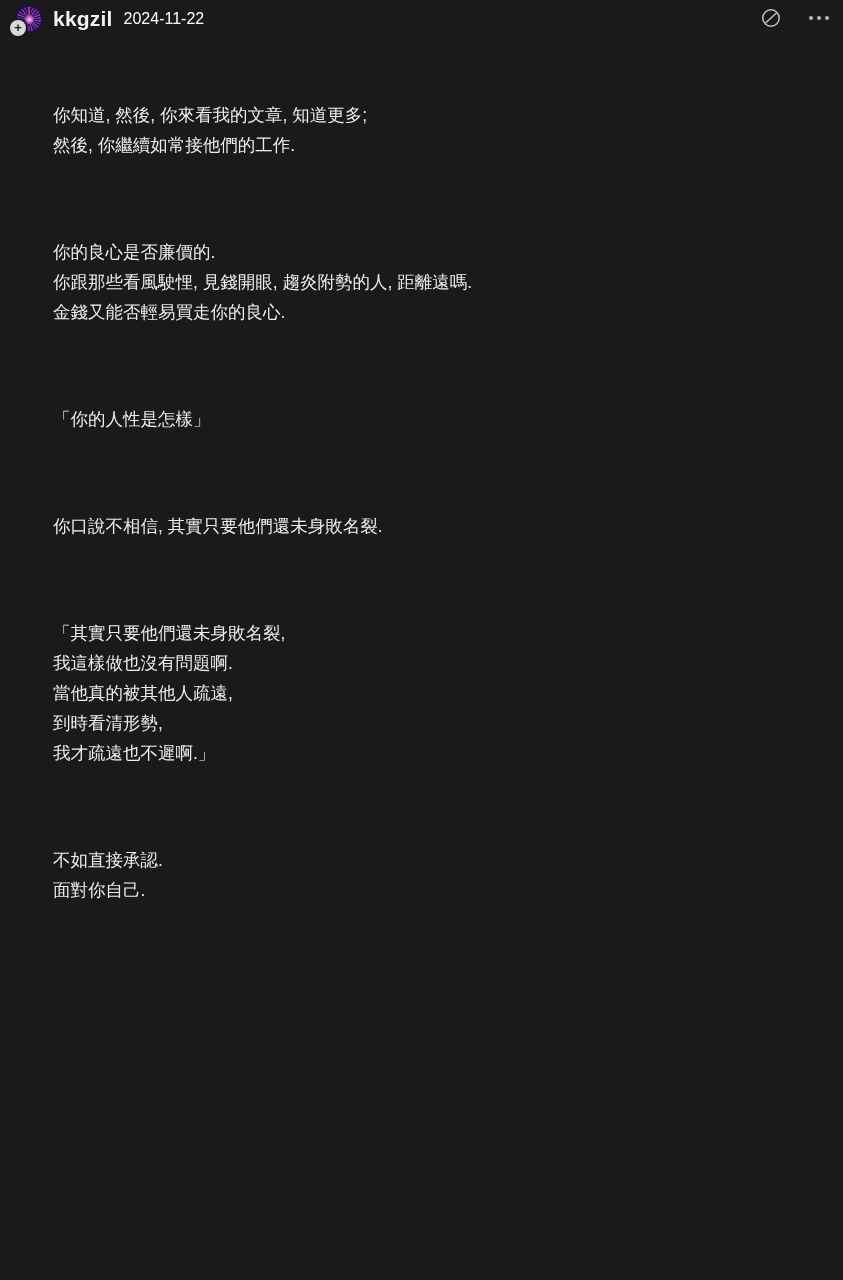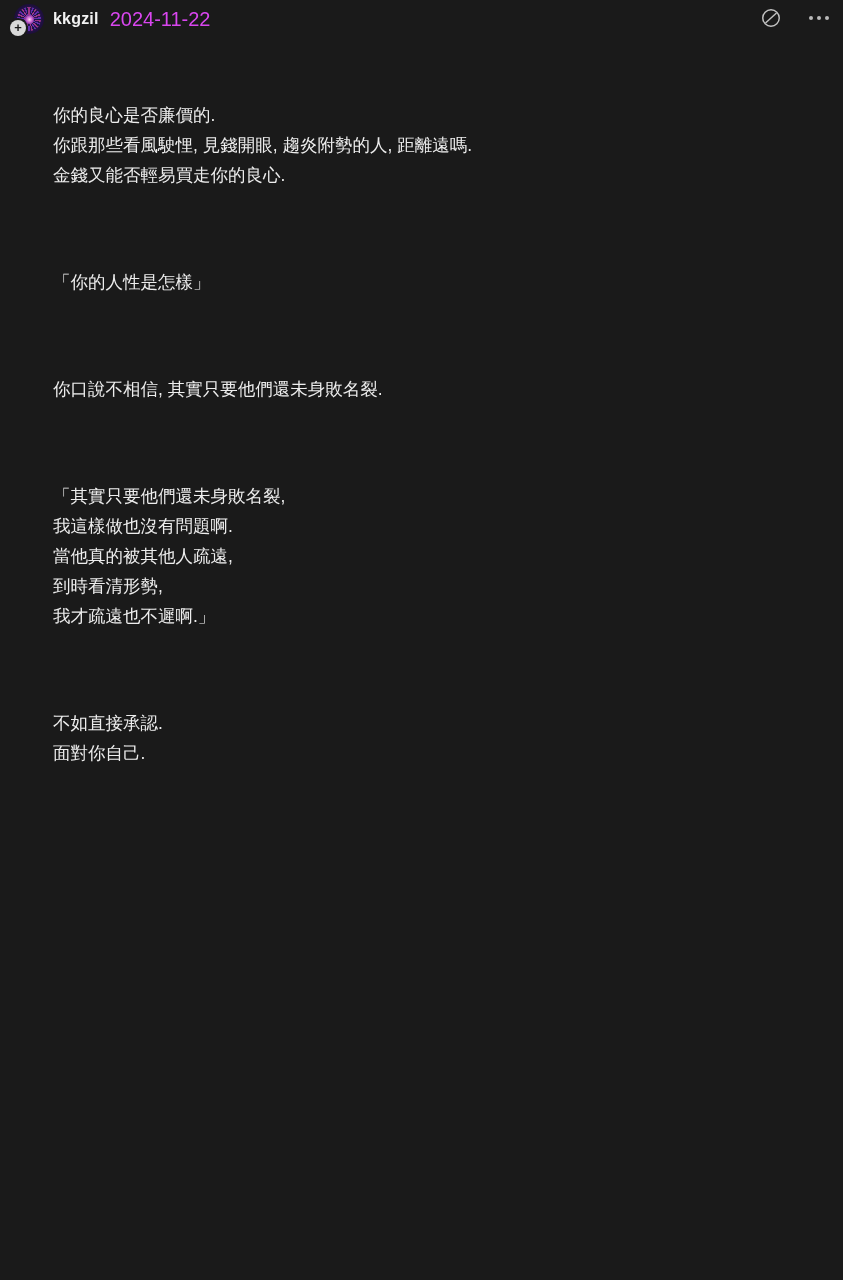--- a/index.html
+++ b/index.html
@@ -91,28 +91,28 @@
     border-radius: 50%;
     background: #d9d9d9;
     color: #1a1a1a;
     font-size: 13px;
     line-height: 15px;
     text-align: center;
     font-weight: bold;
   }
 
   .username {
-    font-size: 16px;
+    font-size: 21px;
     font-weight: bold;
     color: #f2f2f2;
     letter-spacing: .2px;
   }
   .post-date {
-    font-size: 20px;
-    color: #d946ef;
+    font-size: 16px;
+    color: #ffffff;
     margin-left: 11px;
   }
   .header-actions {
     position: absolute;
     right: 12px;
     top: 6px;
     display: flex;
     align-items: center;
     gap: 24px;
   }
@@ -178,20 +178,22 @@
         <div class="dots">
           <i></i>
             <i></i>
             <i></i>
         </div>
       </div>
     </div>
   </div>
 
   <div class="post-body">
+    <p class="para">你知道, 然後, 你來看我的文章, 知道更多;
+然後, 你繼續如常接他們的工作.</p>
     <p class="para">你的良心是否廉價的.
 你跟那些看風駛悝, 見錢開眼, 趨炎附勢的人, 距離遠嗎.
 金錢又能否輕易買走你的良心.</p>
     <p class="para">「你的人性是怎樣」</p>
     <p class="para">你口說不相信, 其實只要他們還未身敗名裂.</p>
     <p class="para">「其實只要他們還未身敗名裂,
 我這樣做也沒有問題啊.
 當他真的被其他人疏遠,
 到時看清形勢,
 我才疏遠也不遲啊.」</p>

